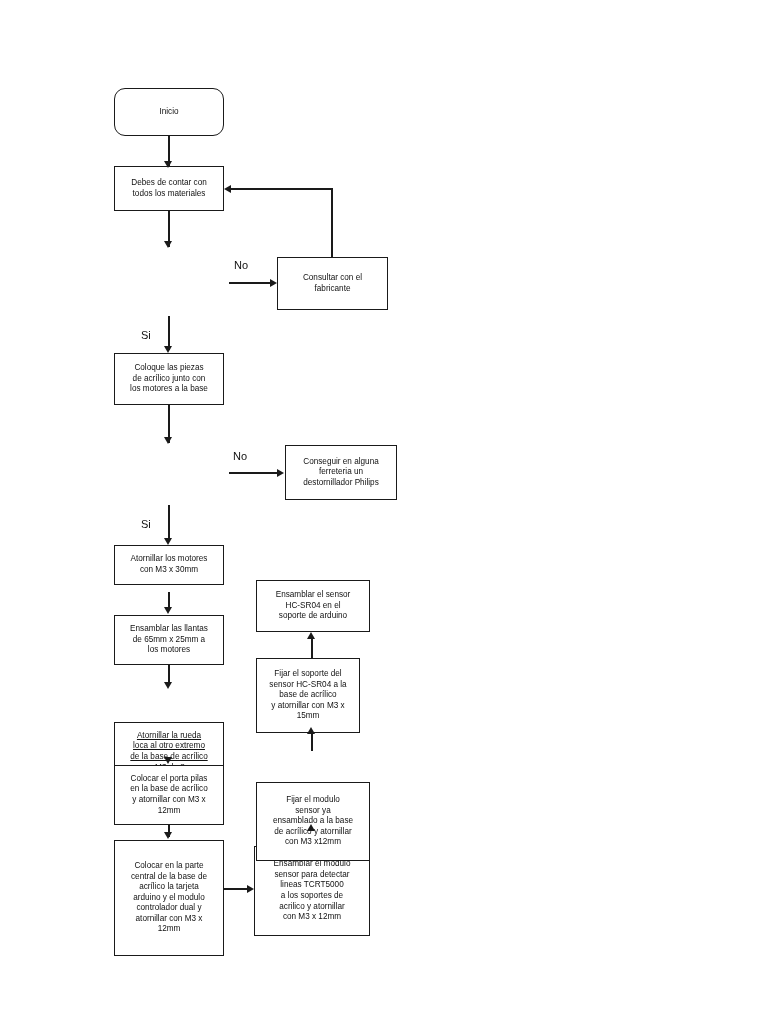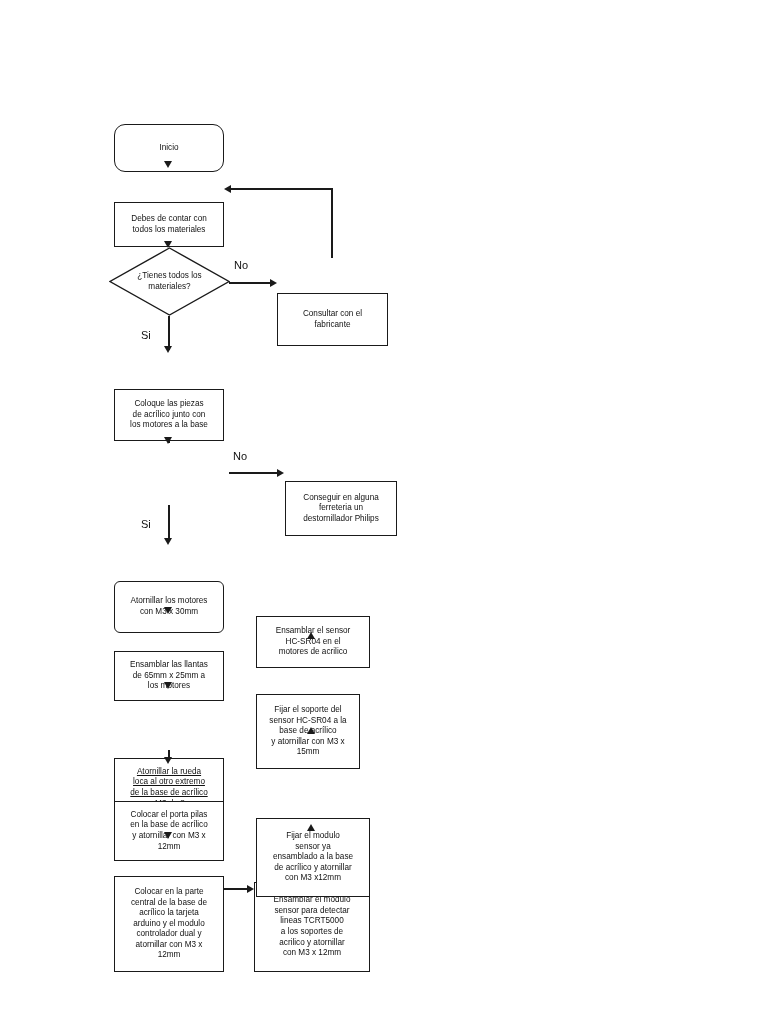--- a/index.html
+++ b/index.html
@@ -19,21 +19,20 @@
     background:#ffffff;
     display:flex;
     align-items:center;
     justify-content:center;
     text-align:center;
     font-size:8.2px;
     line-height:10.6px;
     color:#111;
     padding:2px 3px;
     z-index:3;
-    margin-top:36px;
   }
   .node.terminal{border-radius:11px;}
   .node .txt{white-space:pre-line;display:block;width:100%;}
 
   
   .decision{
     position:absolute;
     z-index:3;
     display:flex;
     align-items:center;
@@ -146,47 +145,40 @@
 
   <div class="node terminal" style="left:114px;top:88px;width:110px;height:48px;">
     <span class="txt">Inicio</span>
   </div>
 
   <div class="node" style="left:114px;top:166px;width:110px;height:45px;">
     <span class="txt">Debes de contar con
 todos los materiales</span>
   </div>
 
-  <div class="decision" style="left:109px;top:247px;width:121px;height:69px;">
-    <svg viewBox="0 0 121 69" preserveAspectRatio="none">
-      <polygon points="60.5,1 120,34.5 60.5,68 1,34.5" fill="#ffffff" stroke="#1a1a1a" stroke-width="1.4"></polygon>
-    </svg>
-    <span class="txt">¿Tienes todos los
-materiales?</span>
-  </div>
 
   <div class="node" style="left:277px;top:257px;width:111px;height:53px;">
     <span class="txt">Consultar con el
 fabricante</span>
   </div>
 
   <div class="node" style="left:114px;top:353px;width:110px;height:52px;">
     <span class="txt">Coloque las piezas
 de acrílico junto con
 los motores a la base</span>
   </div>
 
 
   <div class="node" style="left:285px;top:445px;width:112px;height:55px;justify-content:center;">
     <span class="txt">Conseguir en alguna
 ferreteria un
 destornillador Philips</span>
   </div>
 
-  <div class="node" style="left:114px;top:545px;width:110px;height:52px;border-radius:6px;">
+  <div class="node" style="left:114px;top:545px;width:110px;height:40px;">
     <span class="txt">Atornillar los motores
 con M3 x 30mm</span>
   </div>
 
   <div class="node" style="left:114px;top:615px;width:110px;height:50px;">
     <span class="txt">Ensamblar las llantas
 de 65mm x 25mm a
 los motores</span>
   </div>
 
@@ -197,21 +189,21 @@
 con M3 de 8mm</span>
   </div>
 
   <div class="node" style="left:114px;top:765px;width:110px;height:60px;">
     <span class="txt">Colocar el porta pilas
 en la base de acrílico
 y atornillar con M3 x
 12mm</span>
   </div>
 
-  <div class="node" style="left:114px;top:840px;width:110px;height:96px;">
+  <div class="node" style="left:114px;top:840px;width:110px;height:116px;">
     <span class="txt">Colocar en la parte
 central de la base de
 acrílico la tarjeta
 arduino y el modulo
 controlador dual y
 atornillar con M3 x
 12mm</span>
   </div>
 
   <div class="node" style="left:254px;top:846px;width:116px;height:90px;">
@@ -235,16 +227,16 @@
     <span class="txt">Fijar el soporte del
 sensor HC-SR04 a la
 base de acrílico
 y atornillar con M3 x
 15mm</span>
   </div>
 
   <div class="node" style="left:256px;top:580px;width:114px;height:52px;">
     <span class="txt">Ensamblar el sensor
 HC-SR04 en el
-motores de acrilico</span>
+soporte de arduino</span>
   </div>
 
 </div>
 
 </body></html>

